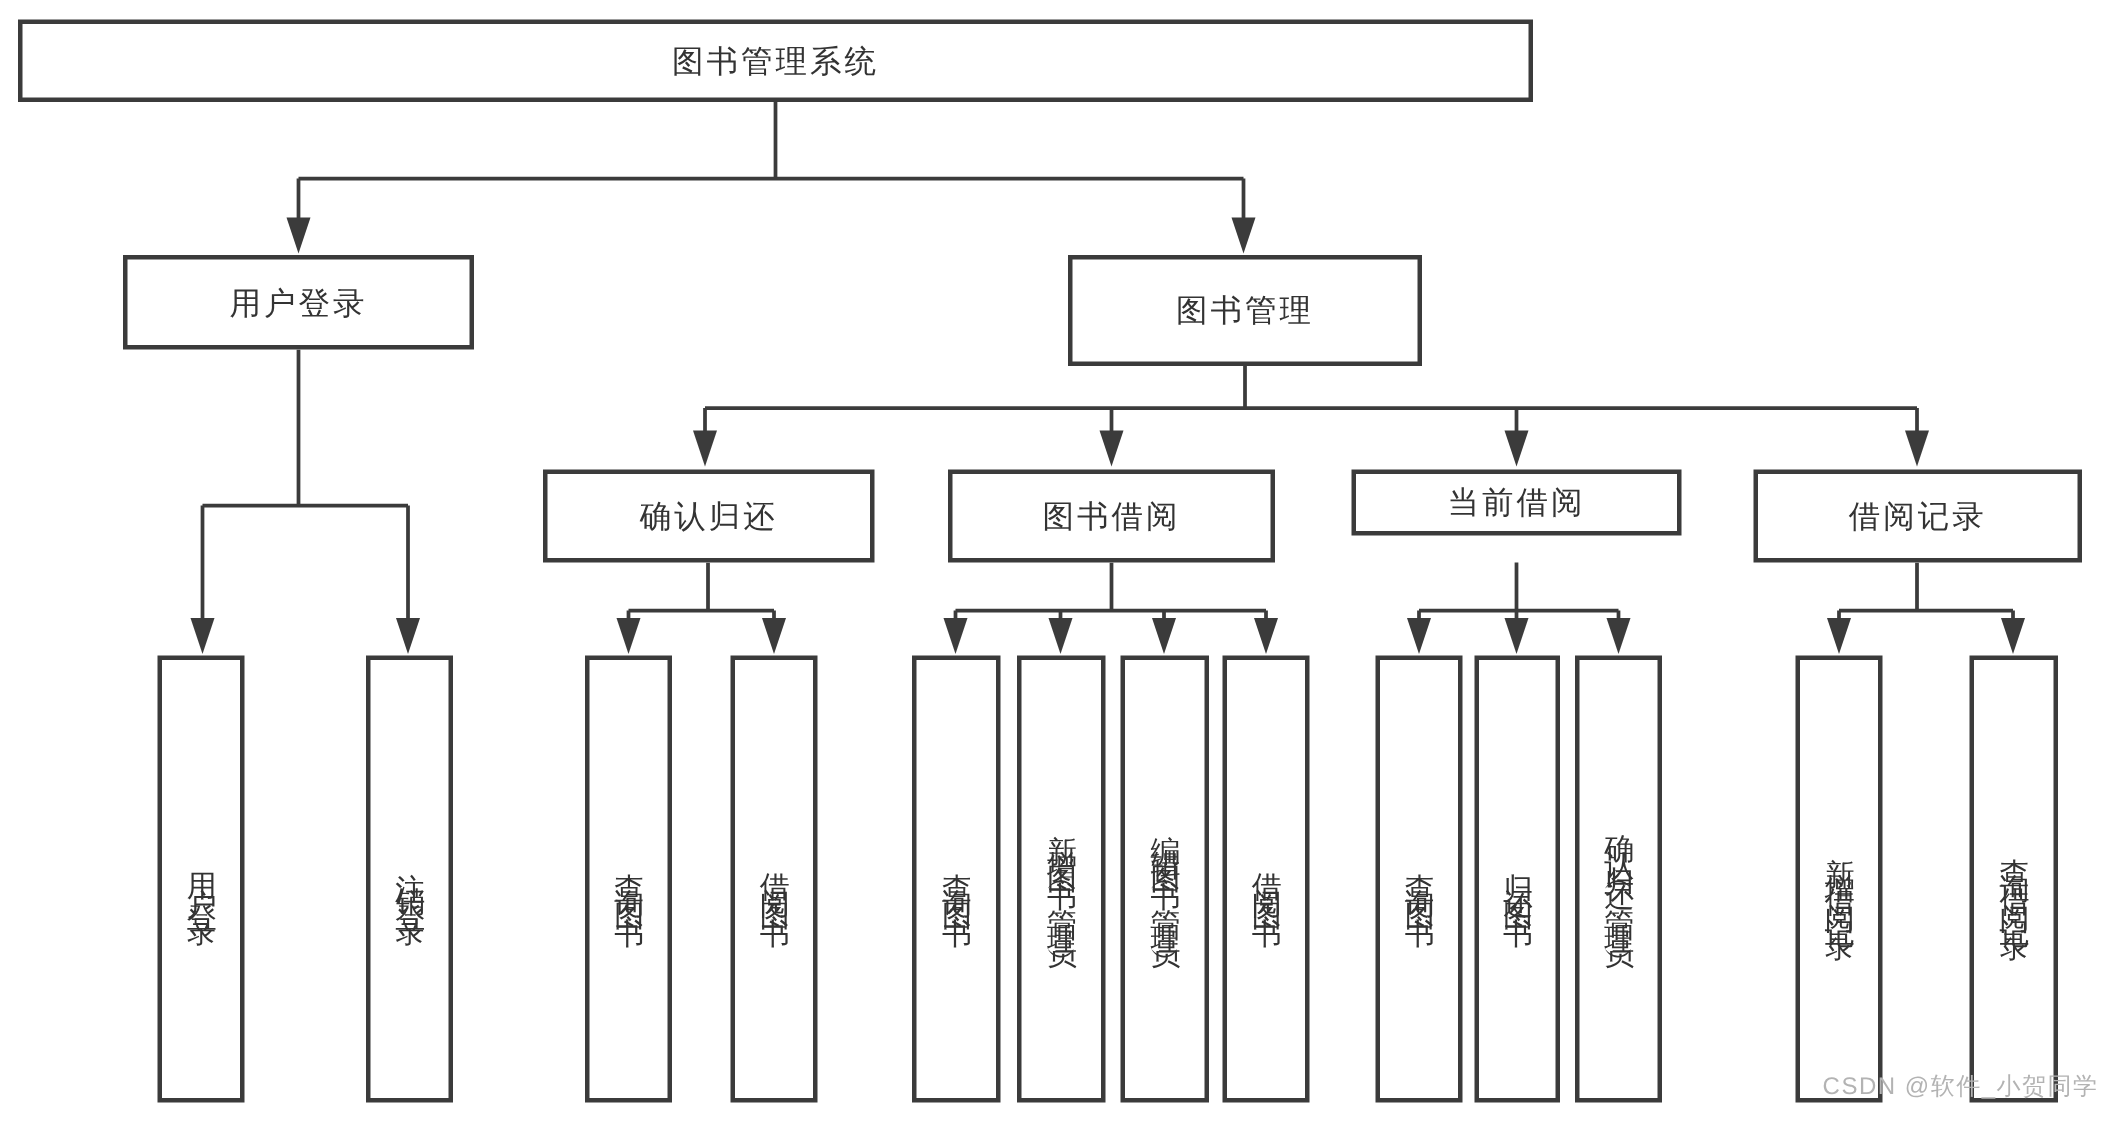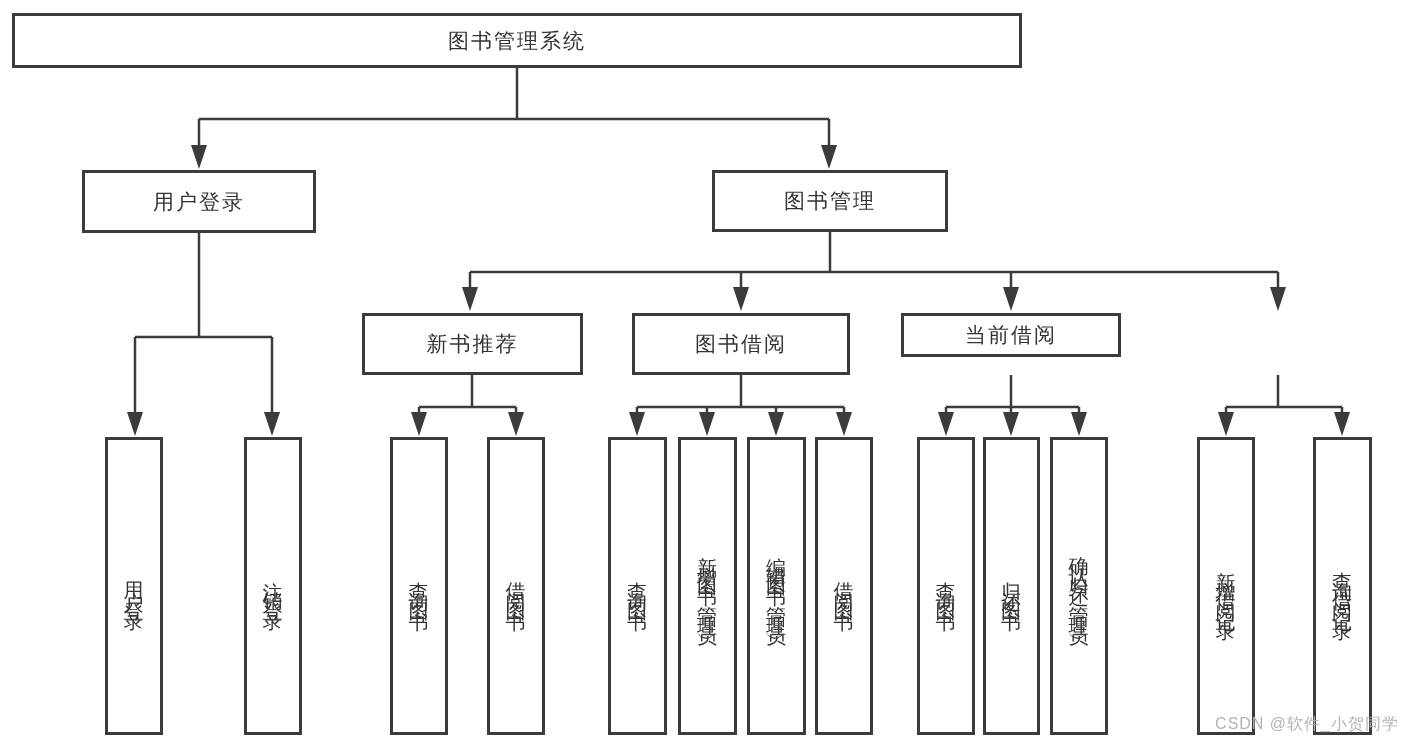--- a/index.html
+++ b/index.html
@@ -109,25 +109,26 @@
     <line x1="1226" y1="407" x2="1342" y2="407"></line>
     <line x1="1226" y1="407" x2="1226" y2="414"></line>
     <polygon points="1218,412 1234,412 1226,436"></polygon>
     <line x1="1342" y1="407" x2="1342" y2="414"></line>
     <polygon points="1334,412 1350,412 1342,436"></polygon>
   </svg>
 
   <div class="box h" style="left:12px;top:13px;width:1010px;height:55px;">图书管理系统</div>
 
   <div class="box h" style="left:82px;top:170px;width:234px;height:63px;">用户登录</div>
-  <div class="box h" style="left:712px;top:170px;width:236px;height:62px;">图书管理</div>
+  <div class="box h" style="left:712px;top:170px;width:236px;height:74px;">图书管理</div>
 
-  <div class="box h" style="left:362px;top:313px;width:221px;height:62px;">新书推荐</div>
+  <div class="box h" style="left:362px;top:313px;width:221px;height:62px;">确认归还</div>
   <div class="box h" style="left:632px;top:313px;width:218px;height:62px;">图书借阅</div>
   <div class="box h" style="left:901px;top:313px;width:220px;height:44px;">当前借阅</div>
+  <div class="box h" style="left:1169px;top:313px;width:219px;height:62px;">借阅记录</div>
 
   <div class="box v" style="left:105px;top:437px;width:58px;height:298px;">
     <span class="vtext">用户登录</span>
   </div>
   <div class="box v" style="left:244px;top:437px;width:58px;height:298px;">
     <span class="vtext">注销登录</span>
   </div>
 
   <div class="box v" style="left:390px;top:437px;width:58px;height:298px;">
     <span class="vtext">查询图书</span>

